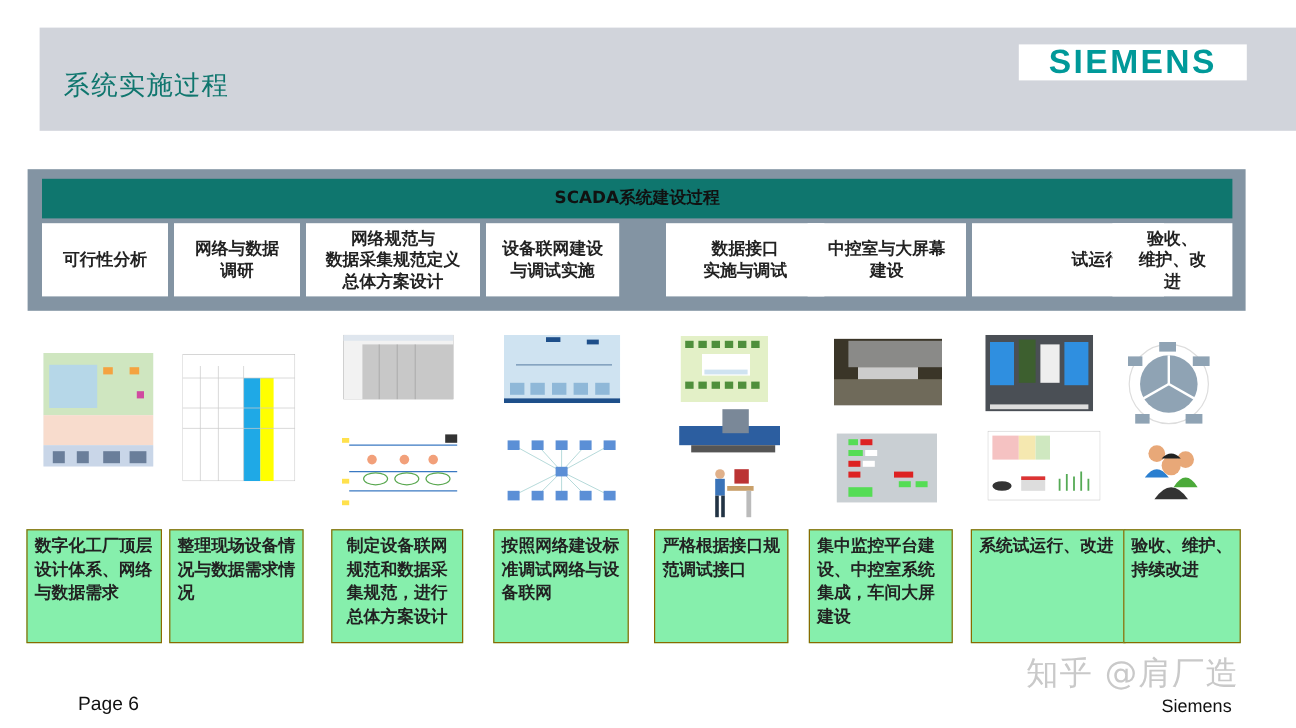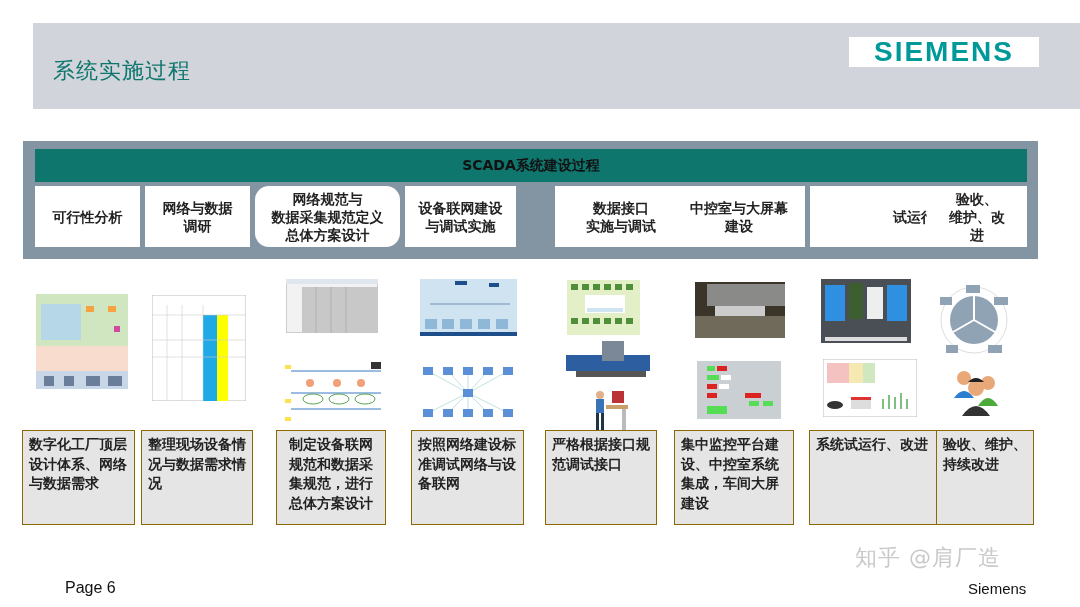--- a/index.html
+++ b/index.html
@@ -9,39 +9,39 @@
   .page-title { position:absolute; left:53px; top:56px; font-size:22px; color:#0f766e; letter-spacing:1px; }
   .logo { position:absolute; left:849px; top:37px; width:190px; height:30px; background:#fff;
           color:#009999; font-family:"Liberation Sans",sans-serif; font-weight:bold; font-size:28px;
           letter-spacing:2px; line-height:30px; text-align:center; }
   .frame { position:absolute; left:23px; top:141px; width:1015px; height:118px; background:#8394a3; }
   .frame-title { position:absolute; left:12px; top:8px; width:992px; height:33px; background:#0f766e;
                  font-weight:bold; font-size:14px; text-align:center; line-height:33px; }
   .stage { position:absolute; top:45px; height:61px; background:#fff; display:flex; align-items:center;
            justify-content:center; text-align:center; font-size:14px; line-height:18px; font-weight:bold; color:#222; white-space:pre-line; }
   .pic { position:absolute; overflow:hidden; }
-  .yellow { position:absolute; top:430px; height:95px; background:#e5e5e5; border:1px solid #8a6a00;
+  .yellow { position:absolute; top:441px; height:95px; background:#86efac; border:1px solid #8a6a00;
             box-sizing:border-box; padding:4px 6px; font-size:14px; line-height:19.5px; font-weight:bold; color:#222; }
   .footer-left { position:absolute; left:65px; top:579px; font-size:16px; font-family:"Liberation Sans",sans-serif; }
   .footer-right { position:absolute; left:968px; top:580px; font-size:15px; font-family:"Liberation Sans",sans-serif; }
-  .watermark { position:absolute; left:855px; top:543px; font-size:22px; color:#c9c9c9; letter-spacing:1px; }
+  .watermark { position:absolute; left:855px; top:543px; font-size:27px; color:#c9c9c9; letter-spacing:1px; }
 </style>
 </head>
 <body>
 
 <div class="header-band"></div>
 <div class="page-title">系统实施过程</div>
 <div class="logo">SIEMENS</div>
 
 <div class="frame">
   <div class="frame-title">SCADA系统建设过程</div>
   <div class="stage" style="left:12px;width:105px;">可行性分析</div>
   <div class="stage" style="left:122px;width:105px;">网络与数据
 调研</div>
-  <div class="stage" style="left:232px;width:145px;border-radius:14px;">网络规范与
+  <div class="stage" style="left:232px;width:145px;">网络规范与
 数据采集规范定义
 总体方案设计</div>
   <div class="stage" style="left:382px;width:111px;">设备联网建设
 与调试实施</div>
   <div class="stage" style="left:512px;width:132px;margin-left:20px;">数据接口
 实施与调试</div>
   <div class="stage" style="left:650px;width:132px;">中控室与大屏幕
 建设</div>
   <div class="stage" style="left:787px;width:112px;padding-left:48px;">试运行</div>
   <div class="stage" style="left:904px;width:100px;">验收、

